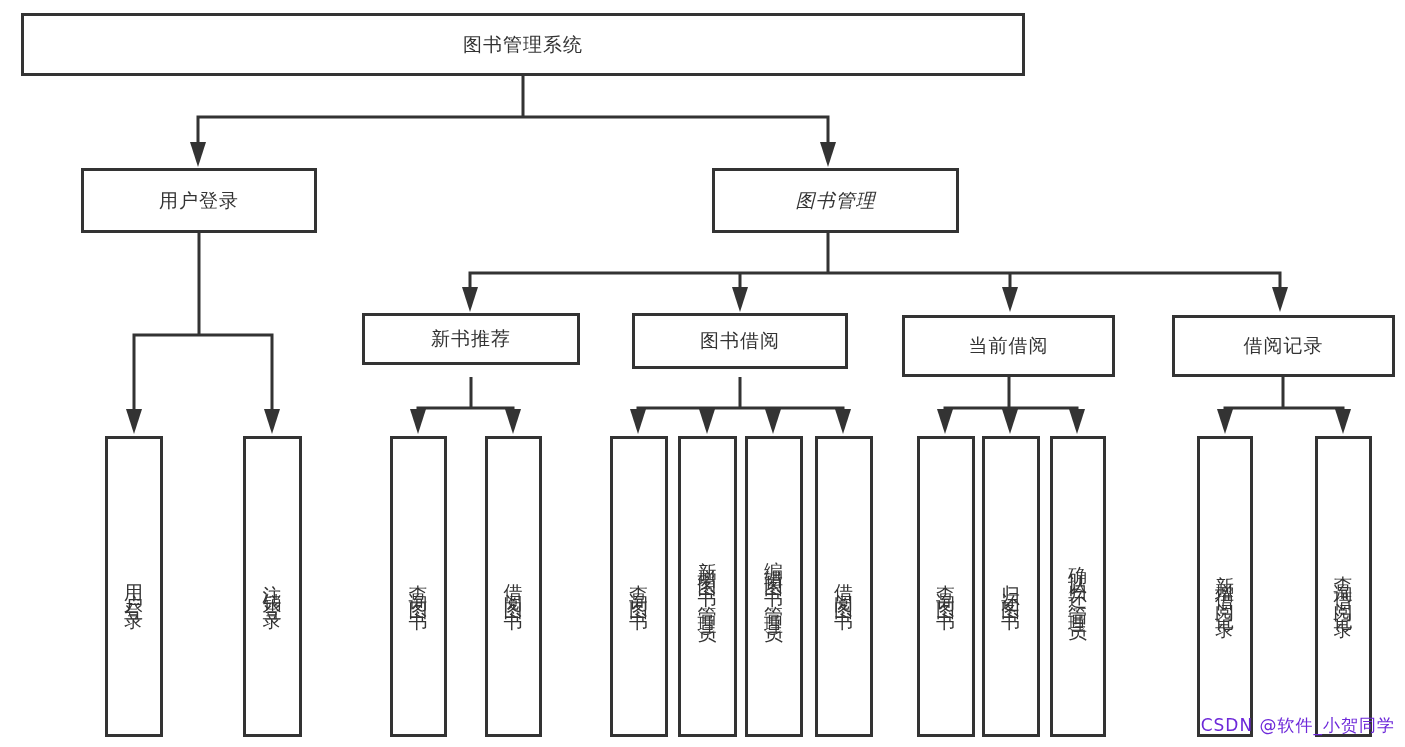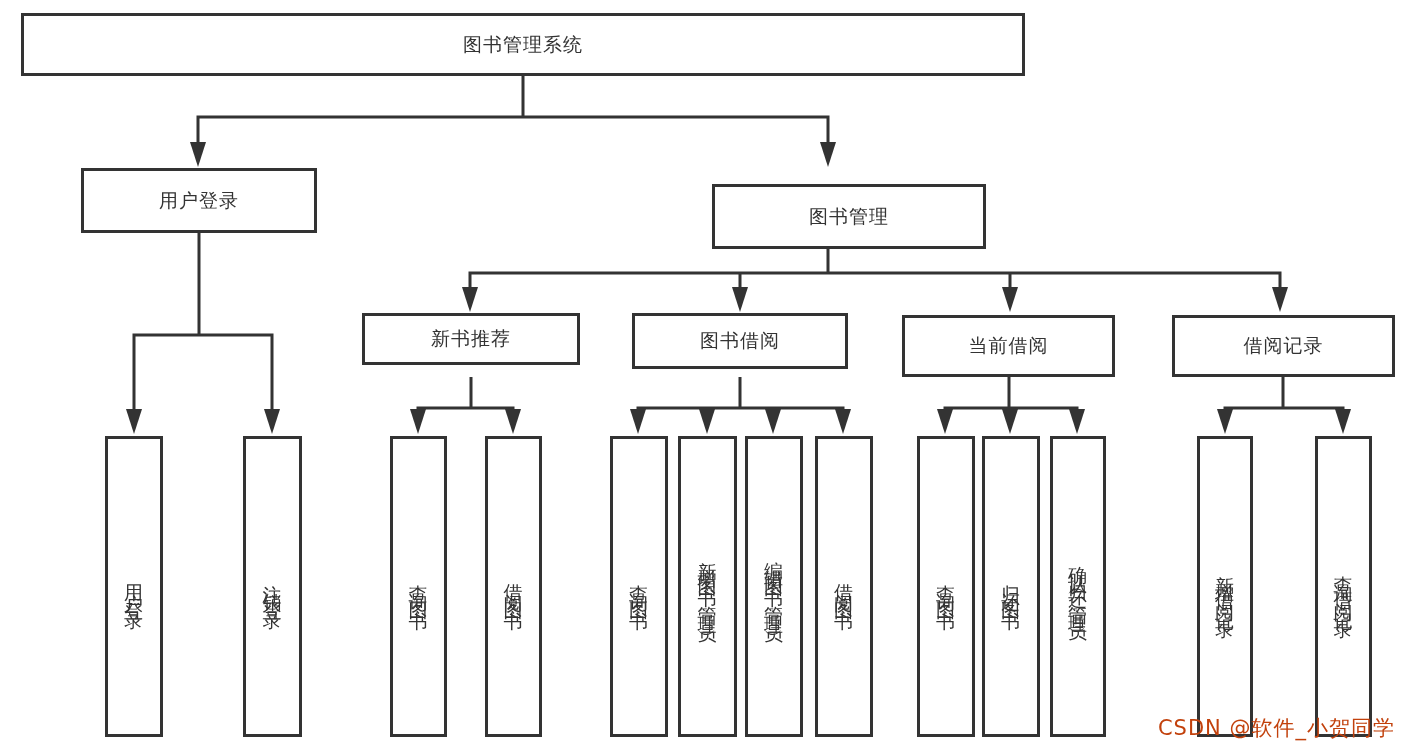--- a/index.html
+++ b/index.html
@@ -50,22 +50,22 @@
     text-orientation: mixed;
     font-size: 19px;
     letter-spacing: 9px;
     line-height: 1;
     white-space: nowrap;
   }
   .watermark {
     position: absolute;
     top: 714px;
     right: 10px;
-    font-size: 21px;
-    color: #c2410c;
+    font-size: 17px;
+    color: #6d28d9;
     letter-spacing: 1px;
     z-index: 2;
     white-space: nowrap;
   }
 </style>
 </head>
 <body>
 
 <div class="canvas">
 
@@ -109,21 +109,21 @@
     </g>
   </svg>
 
   <div class="node" style="left:21px; top:13px; width:1004px; height:63px;">
     <span>图书管理系统</span>
   </div>
 
   <div class="node" style="left:81px; top:168px; width:236px; height:65px;">
     <span>用户登录</span>
   </div>
-  <div class="node" style="left:712px; top:184px; width:274px; height:65px;">
+  <div class="node" style="left:712px; top:168px; width:247px; height:65px;font-style:italic;">
     <span>图书管理</span>
   </div>
 
   <div class="node" style="left:362px; top:313px; width:218px; height:52px;">
     <span>新书推荐</span>
   </div>
   <div class="node" style="left:632px; top:313px; width:216px; height:56px;text-align:center;">
     <span>图书借阅</span>
   </div>
   <div class="node" style="left:902px; top:315px; width:213px; height:62px;">

